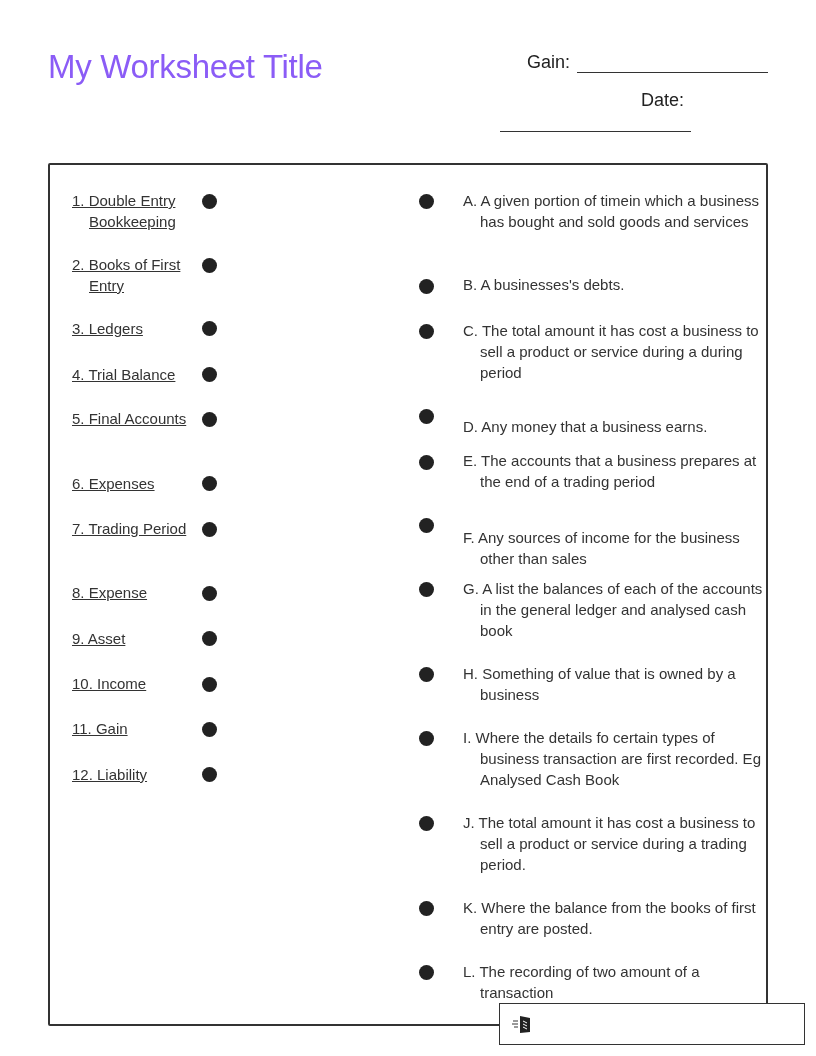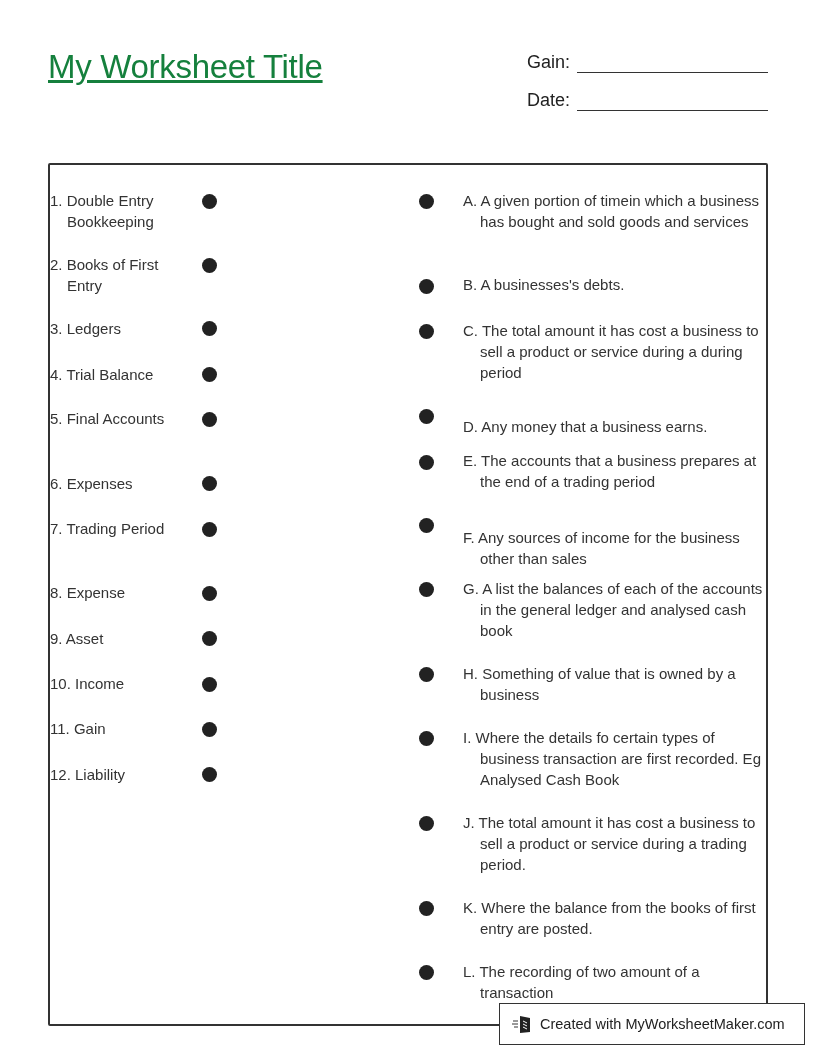--- a/index.html
+++ b/index.html
@@ -14,65 +14,65 @@
       overflow: hidden;
       font-family: "Liberation Sans", "DejaVu Sans", sans-serif;
       color: #2a2a2a;
     }
     .title {
       position: absolute;
       left: 48px;
       top: 48px;
       font-size: 33px;
       font-weight: normal;
-      color: #15803d;
+      color: #8b5cf6;
       letter-spacing: -0.3px;
       margin: 0;
-      text-decoration: underline;
     }
     .field {
       position: absolute;
       display: flex;
       align-items: flex-end;
       font-size: 18px;
       color: #222;
     }
     .field .label {
       text-align: right;
       width: 70px;
       margin-right: 7px;
     }
     .field .line {
       width: 191px;
       border-bottom: 1px solid #333;
       height: 20px;
     }
     .field-name { left: 500px; top: 52px; }
-    .field-date { left: 500px; top: 90px; }
+    .field-date { left: 500px; top: 90px; flex-direction: column; }
 
     .box {
       position: absolute;
       left: 48px;
       top: 163px;
       width: 716px;
       height: 859px;
       border: 2px solid #333;
       border-radius: 2px;
     }
     .term, .def {
       position: absolute;
       font-size: 15px;
       line-height: 21px;
       color: #333;
     }
     .term {
-      left: 50px;
+      left: 72px;
       width: 120px;
       padding-left: 17px;
       text-indent: -17px;
+      text-decoration: underline;
     }
     .def {
       left: 463px;
       width: 292px;
       padding-left: 17px;
       text-indent: -17px;
     }
     .dot {
       position: absolute;
       width: 15px;
@@ -192,14 +192,13 @@
 <div class="def" style="top:961px">L. The recording of two amount of a transaction</div>
 
 <div class="footer">
   <svg class="logo" viewBox="0 0 22 22">
     <line x1="1" y1="8" x2="6" y2="8" stroke="#555" stroke-width="1.2"></line>
     <line x1="0" y1="11" x2="6" y2="11" stroke="#555" stroke-width="1.2"></line>
     <line x1="2" y1="14" x2="6" y2="14" stroke="#555" stroke-width="1.2"></line>
     <path d="M8 3 L18 5 L18 19 L8 20 Z" fill="#222"></path>
     <path d="M11 8 L15 10 M11 11 L15 13 M11 14 L15 16" stroke="#fff" stroke-width="1"></path>
   </svg>
-  <span>Created with MyWorksheetMaker.com</span>
 </div>
 
 </body></html>

